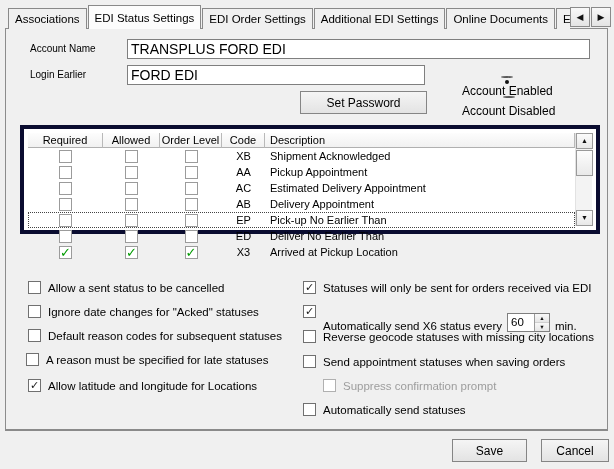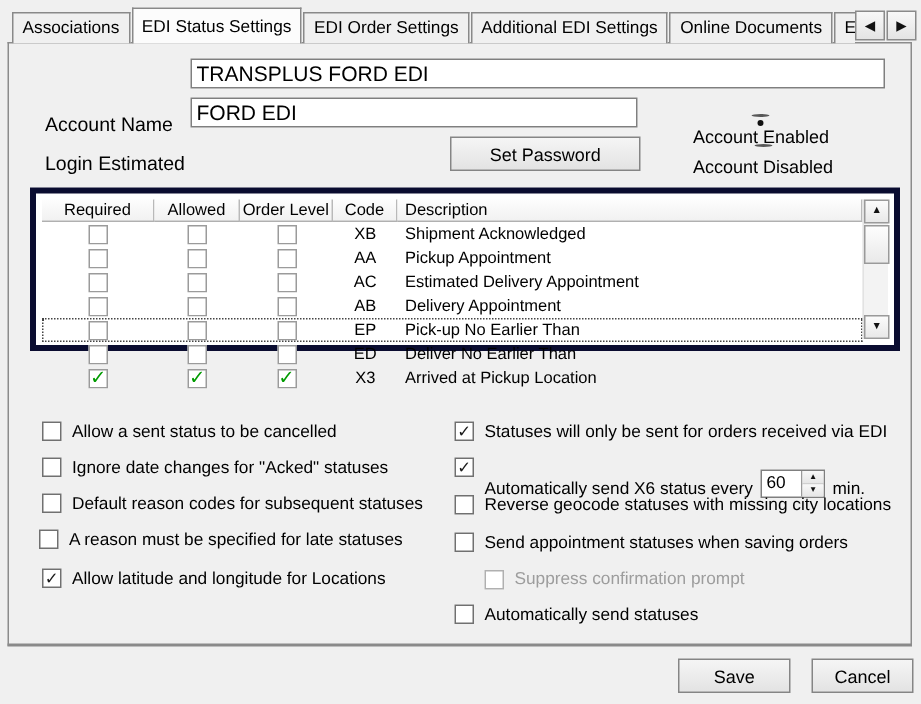--- a/index.html
+++ b/index.html
@@ -34,21 +34,21 @@
   }
   #tab-scroll-left { left:570px; }
   #tab-scroll-right { left:591px; }
 
   
   .page {
     position:absolute; left:5px; top:28px; width:603px; height:403px;
     border:1px solid #8c8c8c; border-bottom:2px solid #8a8a8a; background:#f0f0f0;
   }
 
-  .lbl { position:absolute; font-size:13px;margin-top:32px; }
+  .lbl { position:absolute; font-size:10px; }
 
   .textbox {
     position:absolute; height:20px; background:#fff; border:1px solid #7f7f7f;
     font-family:"Liberation Sans", sans-serif; font-size:14px; padding:0 3px; color:#000;
   }
 
   .btn {
     position:absolute; background:linear-gradient(#f5f5f5,#e3e3e3);
     border:1px solid #858585; font-family:"Liberation Sans", sans-serif;
     font-size:12px; text-align:center; color:#000;
@@ -142,21 +142,21 @@
       <div class="tab">EDI In</div>
     </div>
   <div class="tab-scroll" id="tab-scroll-left">◀</div>
   <div class="tab-scroll" id="tab-scroll-right">▶</div>
 
   <div class="page"></div>
 
   <div class="lbl" style="left:30px; top:43px;">Account Name</div>
   <input class="textbox" style="left: 127px; top: 39px; width: 463px;" value="TRANSPLUS FORD EDI">
 
-  <div class="lbl" style="left:30px; top:69px;">Login Estimated</div>
+  <div class="lbl" style="left:30px; top:69px;">Login Earlier</div>
   <input class="textbox" style="left: 127px; top: 65px; width: 298px;" value="FORD EDI">
 
   <button class="btn" style="left:300px; top:91px; width:127px; height:23px;">Set Password</button>
 
   <div class="radio-row" style="left:462px; top:76px;">
     <div class="radio selected"></div>
     <div class="radio-label">Account Enabled</div>
   </div>
   <div class="radio-row" style="left:462px; top:96px;">
     <div class="radio"></div>
@@ -319,21 +319,21 @@
   <div class="opt" style="left:303px; top:330px;">
     <div class="cb"></div>
     <div class="opt-label">Reverse geocode statuses with missing city locations</div>
   </div>
 
   <div class="opt" style="left:303px; top:355px;">
     <div class="cb"></div>
     <div class="opt-label">Send appointment statuses when saving orders</div>
   </div>
 
-  <div class="opt" style="left:323px; top:379px;align-items:flex-end;">
+  <div class="opt" style="left:323px; top:379px;">
     <div class="cb disabled"></div>
     <div class="opt-label disabled">Suppress confirmation prompt</div>
   </div>
 
   <div class="opt" style="left:303px; top:403px;">
     <div class="cb"></div>
     <div class="opt-label">Automatically send statuses</div>
   </div>
 
   <button class="btn" style="left:452px; top:439px; width:75px; height:23px;">Save</button>

